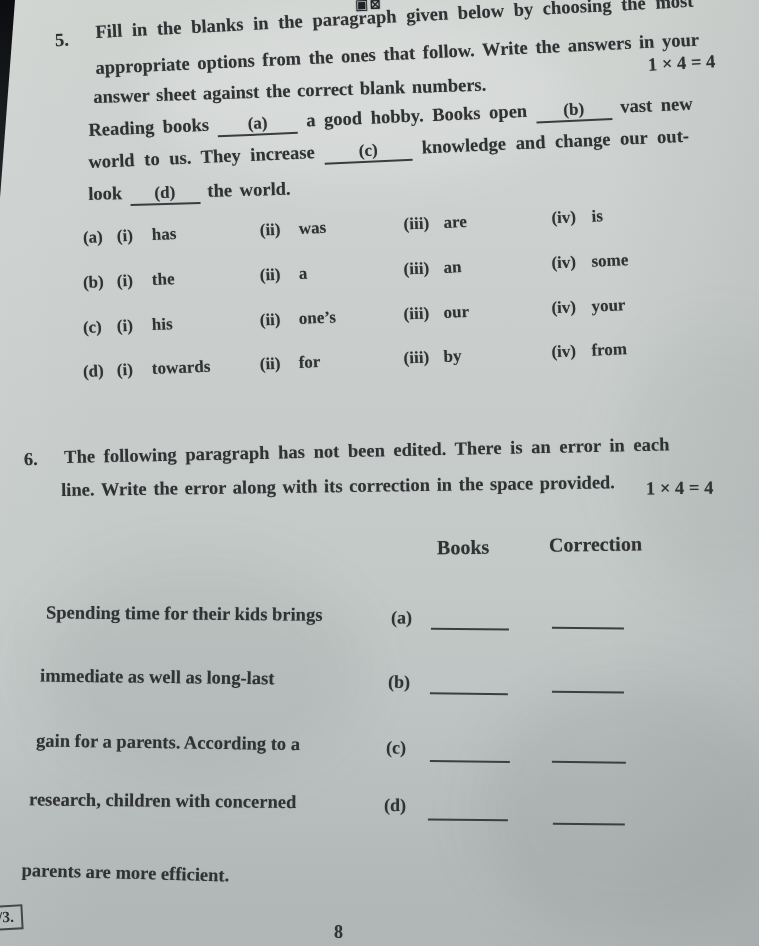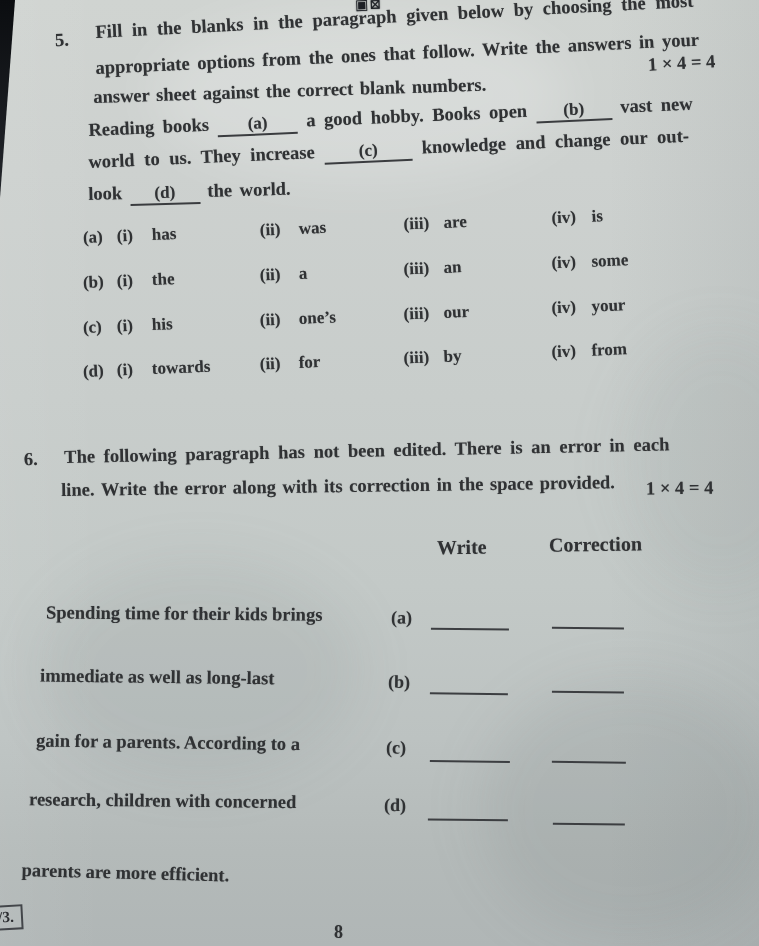--- a/index.html
+++ b/index.html
@@ -111,21 +111,21 @@
       <span style="left:509px">from</span>
     </div>
   </section>
 
   <section>
     <div class="abs txt line" style="left:24px;top:449px;transform:rotate(-1.2deg);">6.</div>
     <div class="abs txt line" style="left:64px;top:447px;word-spacing:4px;transform:rotate(-1.2deg);transform-origin:left top;">The following paragraph has not been edited. There is an error in each</div>
     <div class="abs txt line" style="left:61px;top:480px;word-spacing:2px;transform:rotate(-0.8deg);transform-origin:left top;">line. Write the error along with its correction in the space provided.</div>
     <div class="abs txt line" style="left:646px;top:478px;transform:rotate(-0.8deg);">1 × 4 = 4</div>
 
-    <div class="abs txt" style="left:437px;top:536px;font-size:20px;transform:rotate(-0.8deg);">Write</div>
+    <div class="abs txt" style="left:437px;top:536px;font-size:20px;transform:rotate(-0.8deg);">Books</div>
     <div class="abs txt" style="left:549px;top:533px;font-size:20px;transform:rotate(-0.8deg);">Correction</div>
 
     <div class="q6row" style="top:602px;transform:rotate(0.5deg);">
       <span class="txt rowtext" style="left:46px;">Spending time for their kids brings</span>
       <span class="txt rowlabel" style="left:391px;">(a)</span>
       <div class="bline" style="left:431px;top:22px;width:78px;"></div>
       <div class="bline" style="left:552px;top:20px;width:72px;"></div>
     </div>
     <div class="q6row" style="top:665px;transform:rotate(0.7deg);">
       <span class="txt rowtext" style="left:40px;">immediate as well as long-last</span>

